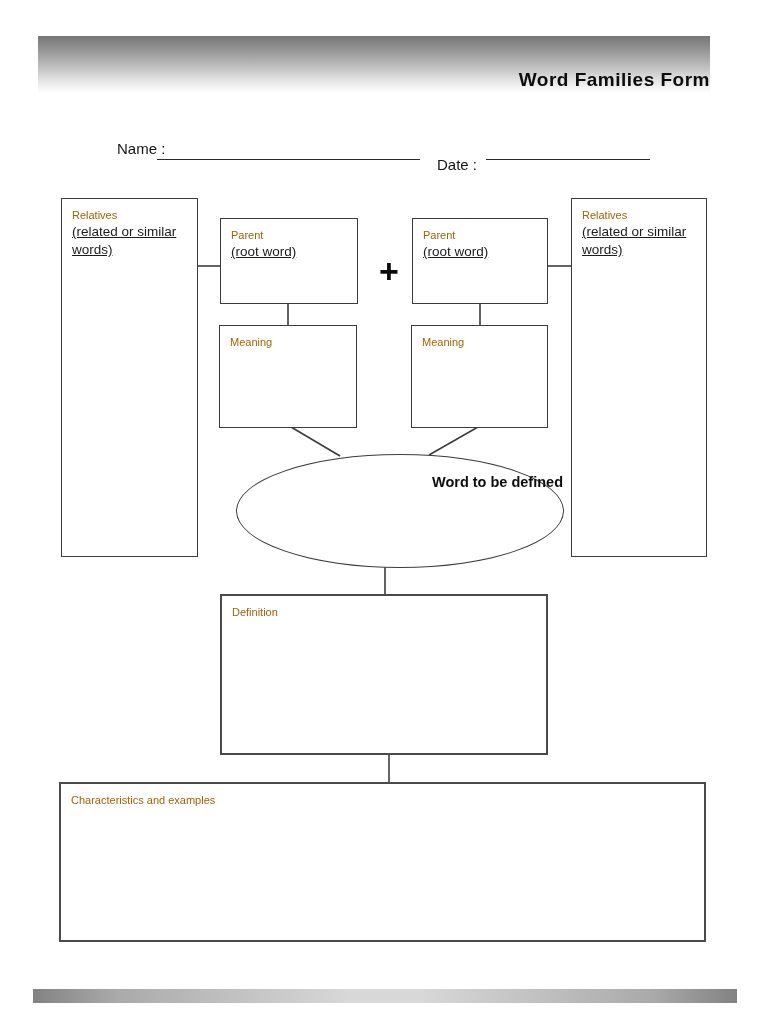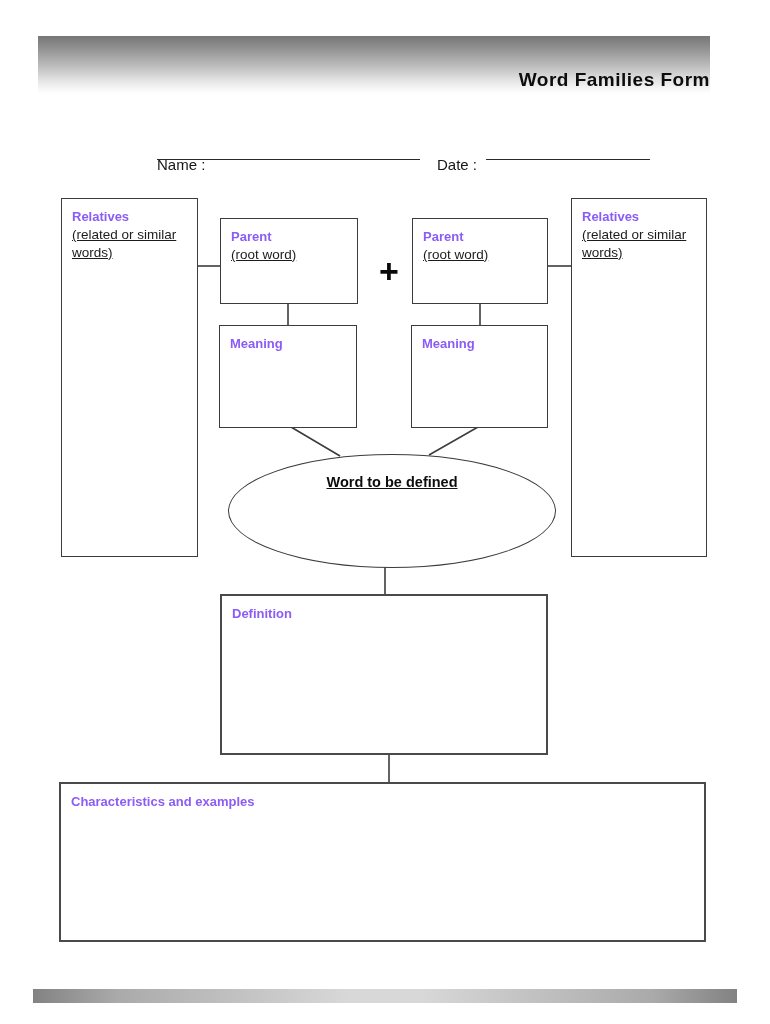--- a/index.html
+++ b/index.html
@@ -27,51 +27,51 @@
     font-size:14px;font-weight:700;line-height:1.3;color:#0a0a0a;
   }
   
   .field-label{position:absolute;font-size:15px;color:#161616;}
   .blank-line{position:absolute;border-bottom:1.6px solid #2a2a2a;height:18px;}
   
   .dbox{
     position:absolute;background:#ffffff;border:1.6px solid #3c3c3c;
     box-sizing:border-box;padding:9px 10px;
   }
-  .dbox .t{font-size:13px;font-weight:700;color:#8b5cf6;line-height:1.35;}
+  .dbox .t{font-size:11px;font-weight:400;color:#a16207;line-height:1.35;}
   .dbox .s{font-size:13.5px;color:#1c1c1c;line-height:1.35;text-decoration:underline;}
   .thick{border-width:2px;border-color:#4a4a4a;}
   .plus-sign{
     position:absolute;left:372px;top:252px;width:34px;text-align:center;
     font-size:34px;font-weight:700;color:#0a0a0a;
   }
   .word-ellipse{
-    position:absolute;left:228px;top:454px;width:328px;height:114px;
+    position:absolute;left:236px;top:454px;width:328px;height:114px;
     border:1.6px solid #3c3c3c;border-radius:50%;box-sizing:border-box;
-    background:#fff;text-align:center;text-decoration:underline;
+    background:#fff;text-align:right;
   }
   .word-ellipse .t{display:block;margin-top:19px;font-size:14.5px;font-weight:700;color:#0d0d0d;}
   .connector-svg{position:absolute;left:0;top:0;pointer-events:none;}
   
   .footer-bar{
     position:absolute;left:33px;top:989px;width:704px;height:14px;
     background:linear-gradient(to right,#828282 0%,#aaaaaa 12%,#d8d8d8 45%,#d8d8d8 55%,#aaaaaa 88%,#828282 100%);
   }
 </style>
 </head>
 <body>
 
 <div class="page">
 
   <div class="header-bar">
     <div class="header-title">Word Families Form</div>
   </div>
 
 
-  <span class="field-label" style="left:117px;top:156px;margin-left:40px;">Name :</span>
+  <span class="field-label" style="left:117px;top:140px;">Name :</span>
   <div class="blank-line" style="left:157px;top:141px;width:263px;"></div>
   <span class="field-label" style="left:437px;top:156px;">Date :</span>
   <div class="blank-line" style="left:486px;top:141px;width:164px;"></div>
 
   <svg class="connector-svg" width="770" height="1024" viewBox="0 0 770 1024">
     <g stroke="#3c3c3c" stroke-width="1.6">
       <line x1="198" y1="266" x2="220" y2="266"></line>
       <line x1="548" y1="266" x2="571" y2="266"></line>
       <line x1="288" y1="303" x2="288" y2="325"></line>
       <line x1="480" y1="303" x2="480" y2="325"></line>

